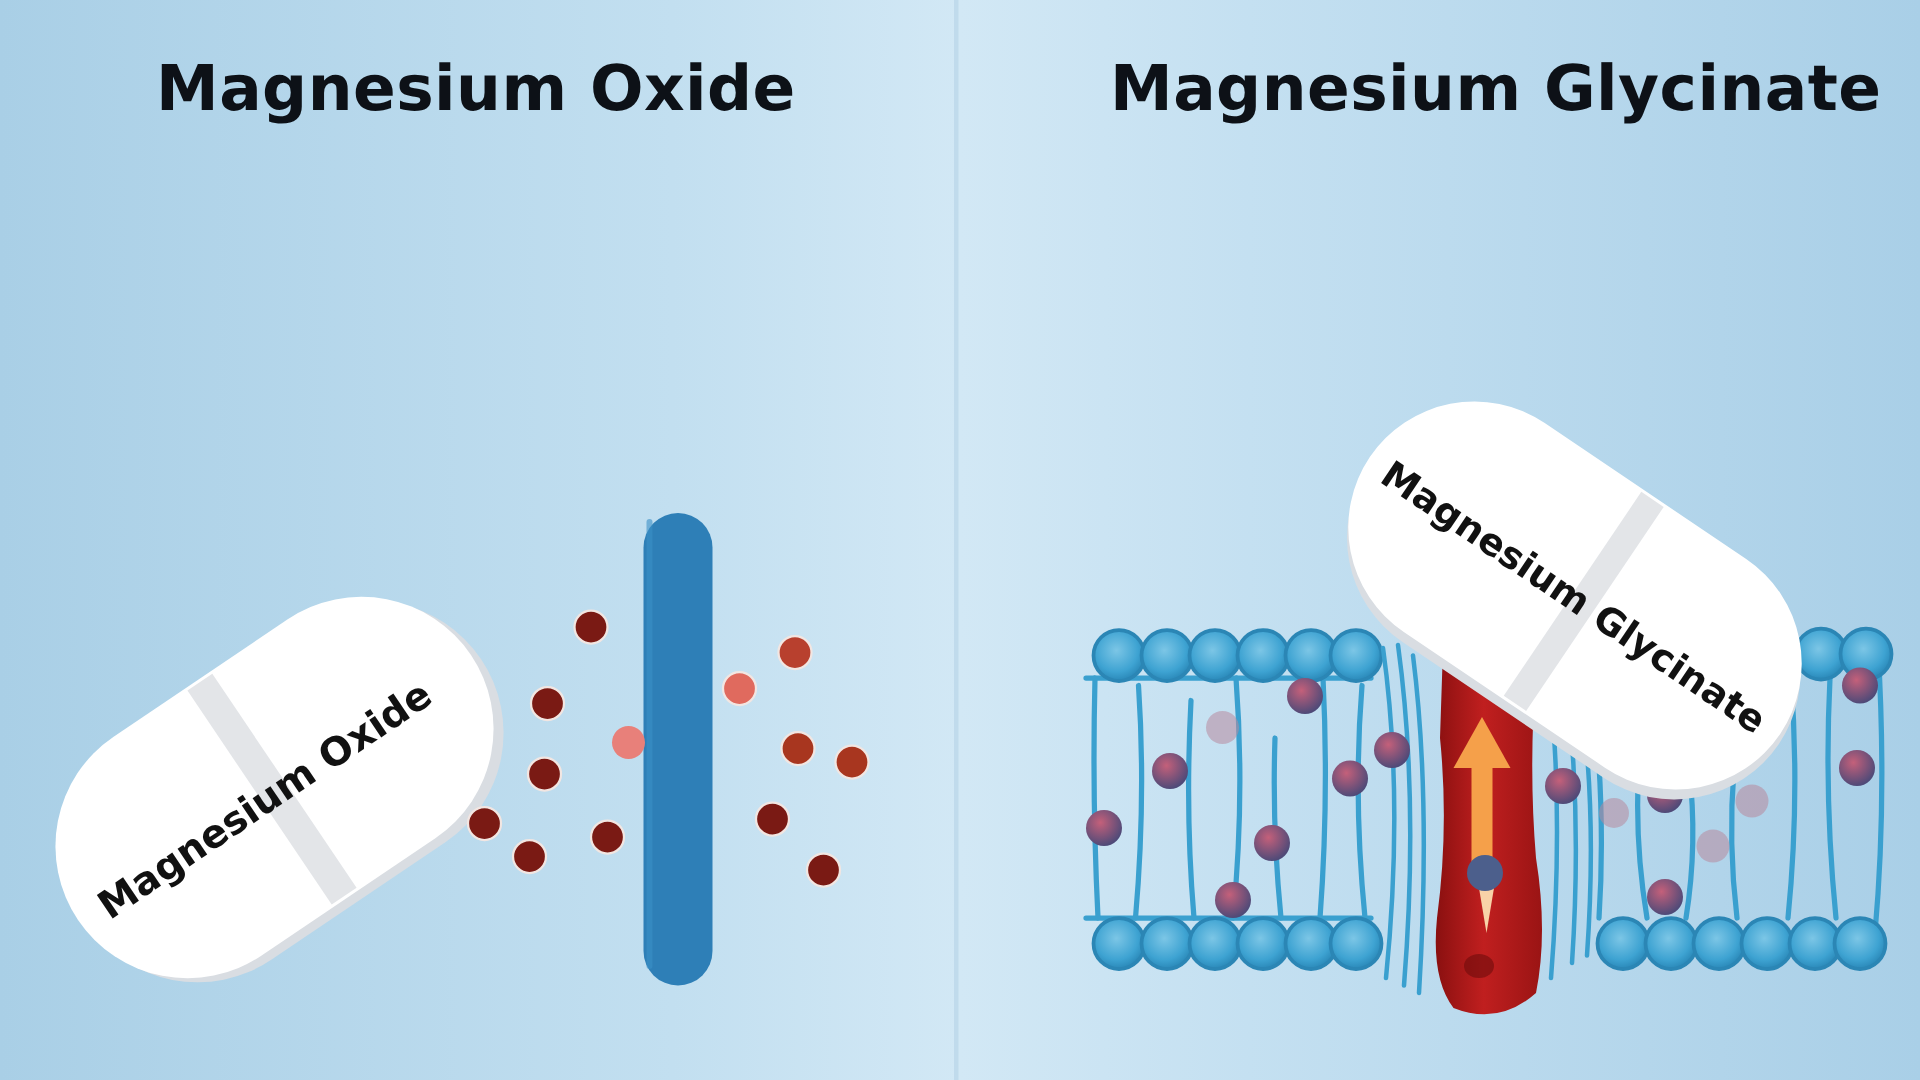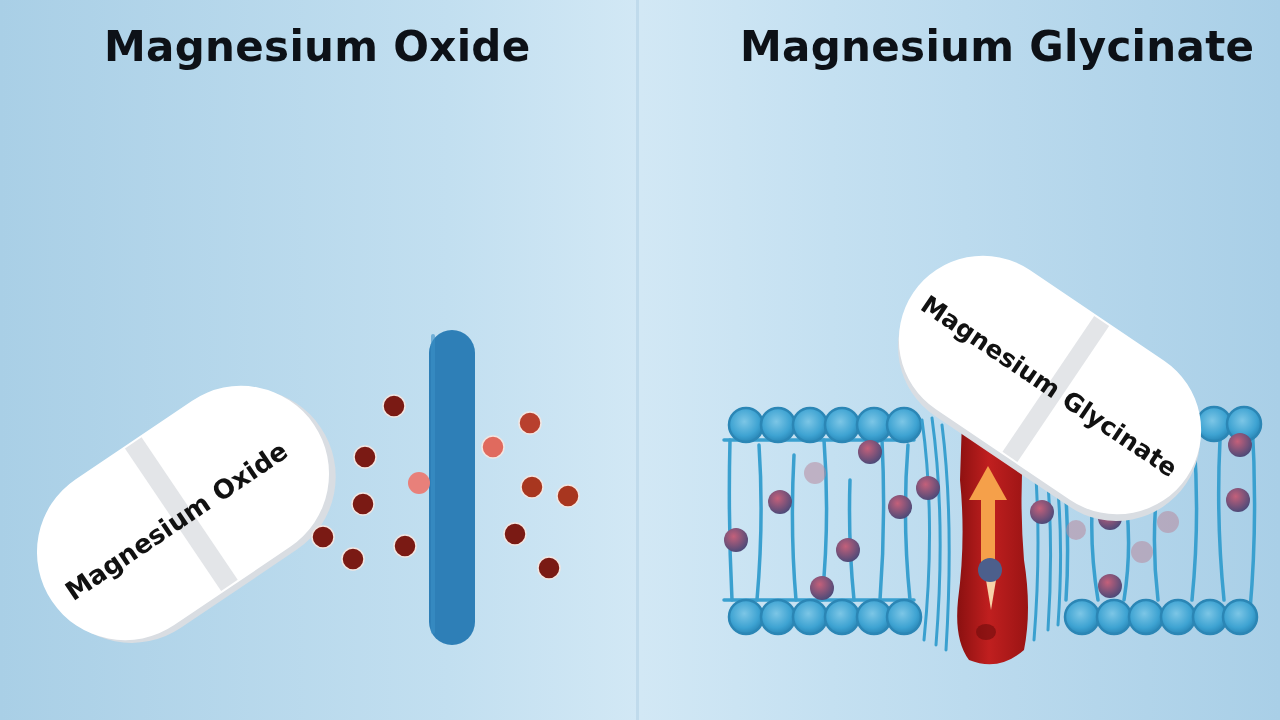--- a/index.html
+++ b/index.html
@@ -1,21 +1,21 @@
 <!DOCTYPE html>
 <html><head>
 <meta charset="utf-8">
 <style>
   html, body { margin: 0; padding: 0; }
   body {
     width: 1280px; height: 720px; overflow: hidden; position: relative;
     font-family: "DejaVu Sans", "Liberation Sans", sans-serif;
     background: linear-gradient(90deg, #a9cfe6 0%, #c2dff0 35%, #d2e8f5 50%, #c4e0f1 65%, #a9cfe7 100%);
   }
-  .panel { position: absolute; top: 0; height: 543px; }
+  .panel { position: absolute; top: 12px; height: 543px; }
   .panel.left { left: 0; width: 640px; }
   .panel.right { left: 640px; width: 640px; margin-left: 24px; }
   .divider {
     position: absolute; left: 636px; top: 0; width: 3px; height: 720px;
     background: rgba(160, 195, 220, 0.35);
   }
   .title {
     position: absolute; top: 22px; margin: 0;
     font-weight: bold; font-size: 42px; color: #0d1117; letter-spacing: 0.3px;
     white-space: nowrap;

